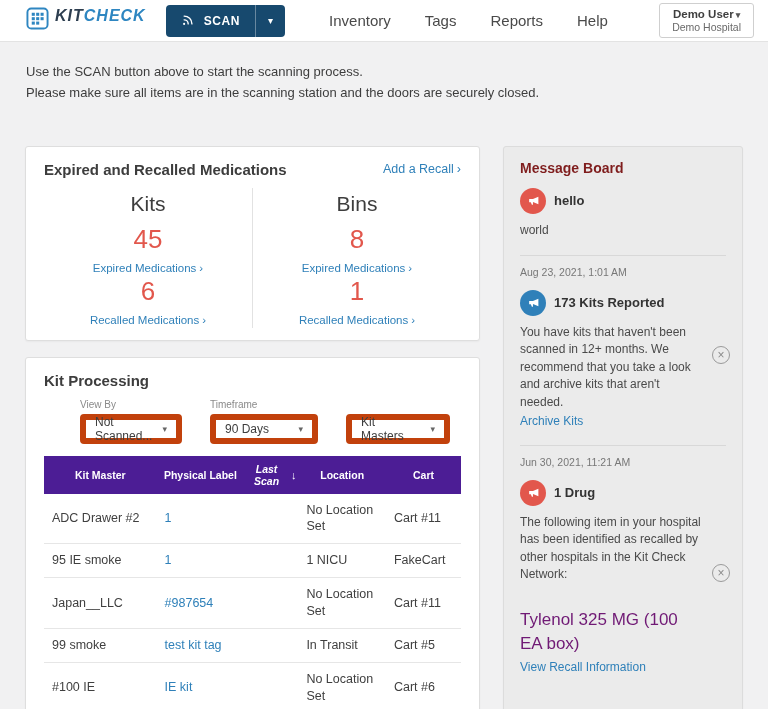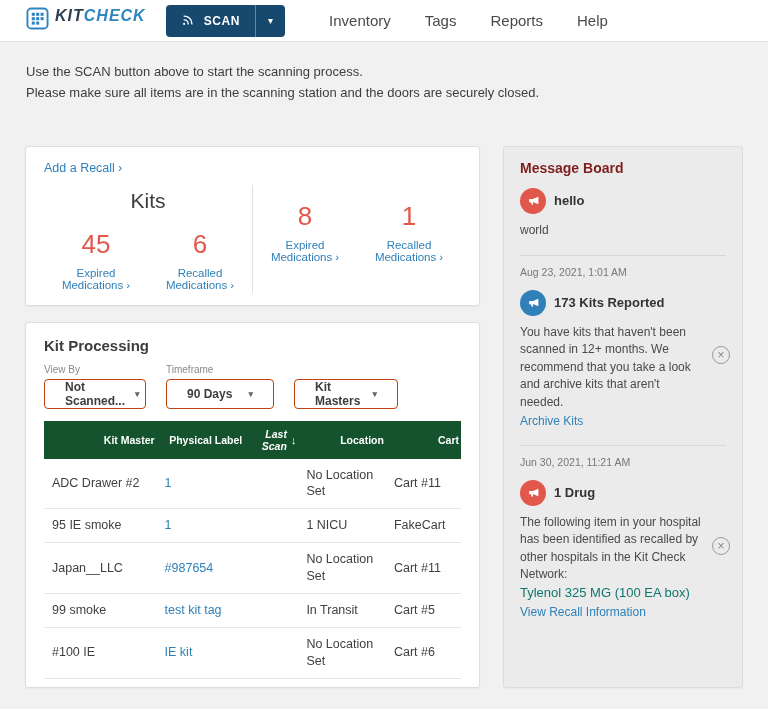--- a/index.html
+++ b/index.html
@@ -45,57 +45,57 @@
   .expired-card { padding:14px 18px 12px; }
   .card-head { display:flex; justify-content:space-between; align-items:center; }
   .card-title { font-size:15px; font-weight:bold; color:#3d3d3d; }
   .link { color:#2f80b9; text-decoration:none; cursor:pointer; }
   .add-recall { font-size:12.5px; }
   .chev-r { margin-left:3px; }
   .groups { display:flex; margin-top:10px; }
   .group { flex:1; text-align:center; }
   .group + .group { border-left:1px solid #e2e2e2; }
   .group-name { font-size:21px; color:#3d3d3d; margin-top:4px; }
-  .stats { display:flex; margin-top:16px; }
+  .stats { display:flex; margin-top:8px;flex-direction:column; }
   .stat { flex:1; }
   .stat-value { font-size:26px; color:#e2574c; }
   .stat-link { display:inline-block; font-size:11.5px; margin-top:7px; }
 
   
   .kit-card { padding:14px 18px 8px; }
-  .filters { display:flex; gap:20px; margin-top:10px; }
+  .filters { display:flex; gap:28px; margin-top:10px;margin-left:36px; }
   .filter-label { font-size:10px; color:#8a8a8a; margin-bottom:3px; min-height:12px; }
-  .select { border:1px solid #c2410c; border-radius:4px; background:#fff; height:30px; padding:0 20px;
+  .select { border:6px solid #c2410c; border-radius:4px; background:#fff; height:30px; padding:0 9px;
             display:flex; align-items:center; justify-content:space-between; gap:10px;
-            font-size:12px; color:#3d3d3d; cursor:pointer;font-weight:bold; }
+            font-size:12px; color:#3d3d3d; cursor:pointer; }
   .select .chev { font-size:9px; color:#666; }
   .w1 { width:102px; } .w2 { width:108px; } .w3 { width:104px; }
 
   table.kit-table { width:100%; border-collapse:collapse; margin-top:12px; }
-  .kit-table th { background:#14532d; color:#fff; font-size:10.5px; font-weight:bold; text-align:right;
+  .kit-table th { background:#4c1d95; color:#fff; font-size:10.5px; font-weight:bold; text-align:center;
                   padding:7px 2px; vertical-align:middle; cursor:pointer; }
   .kit-table th.th-last { width:56px; }
   .th-last-inner { display:flex; align-items:center; gap:4px; }
   .sort-icon { font-size:11px; }
   .kit-table td { font-size:12.5px; color:#3f3f3f; padding:8px 8px; border-bottom:1px solid #e6e6e6;
                   vertical-align:middle; line-height:1.35; }
   .col-km { width:27%; } .col-pl { width:21%; } .col-ls { width:13%;font-style:italic; } .col-loc { width:21%; } .col-cart { width:18%; }
   td.cell-link a { font-size:12.5px; }
 
   
   .message-board { flex:1; background:#ebebeb; border:1px solid #dcdcdc; padding:13px 16px; }
   .mb-title { font-size:14px; font-weight:bold; color:#7f1d1d; }
   .message { position:relative; padding:12px 22px 4px 0; }
   .msg-head { display:flex; align-items:center; gap:8px; }
   .msg-icon { width:26px; height:26px; border-radius:50%; display:flex; align-items:center;
               justify-content:center; flex-shrink:0; }
   .icon-red { background:#e2574c; } .icon-blue { background:#2f80b9; }
   .msg-title { font-size:13px; font-weight:bold; color:#333; }
   .msg-body { font-size:12px; color:#4a4a4a; line-height:1.45; margin-top:8px; }
-  .msg-item { font-size:13px; color:#0f766e; line-height:1.45; }
+  .msg-item { font-size:17px; color:#701a75; line-height:1.45;margin-top:24px; }
   .msg-link { display:inline-block; font-size:12px; margin-top:2px; }
   .msg-close { position:absolute; right:-4px; top:50%; transform:translateY(-50%);
                width:18px; height:18px; border:1px solid #9a9a9a; border-radius:50%; background:transparent;
                color:#8a8a8a; font-size:12px; line-height:15px; text-align:center; cursor:pointer; padding:0; }
   .sep { border:none; border-top:1px solid #d8d8d8; margin:12px 0 0; }
   .timestamp { font-size:10.5px; color:#777; margin-top:10px; }
 </style>
 </head>
 <body>
 
@@ -135,52 +135,58 @@
       <button class="scan-caret"><span>▾</span></button>
     </div>
 
     <nav class="topnav">
       <a>Inventory</a>
       <a>Tags</a>
       <a>Reports</a>
       <a>Help</a>
     </nav>
 
+    <div class="user-box">
+      <div class="user-name"><span>Demo User</span><span class="chev">▾</span></div>
+      <div class="user-hospital">Demo Hospital</div>
+    </div>
   </header>
 
 
   <div class="instructions">
     <div>Use the SCAN button above to start the scanning process.</div>
     <div>Please make sure all items are in the scanning station and the doors are securely closed.</div>
   </div>
 
   <main class="content">
     <div class="left-col">
 
       <section class="card expired-card">
         <div class="card-head">
+          <span class="card-title">Expired and Recalled Medications</span>
           <a class="link add-recall">
             <span>Add a Recall</span><span class="chev-r">›</span>
           </a>
         </div>
         <div class="groups">
           <div class="group">
             <div class="group-name">Kits</div>
             <div class="stats">
               <div class="stat">
                 <div class="stat-value">45</div>
                 <a class="link stat-link"><span>Expired Medications</span><span class="chev-r">›</span></a>
               </div>
               <div class="stat">
                 <div class="stat-value">6</div>
                 <a class="link stat-link"><span>Recalled Medications</span><span class="chev-r">›</span></a>
               </div>
             </div>
           </div>
           <div class="group">
+            <div class="group-name">Bins</div>
             <div class="stats">
               <div class="stat">
                 <div class="stat-value">8</div>
                 <a class="link stat-link"><span>Expired Medications</span><span class="chev-r">›</span></a>
               </div>
               <div class="stat">
                 <div class="stat-value">1</div>
                 <a class="link stat-link"><span>Recalled Medications</span><span class="chev-r">›</span></a>
               </div>
             </div>

